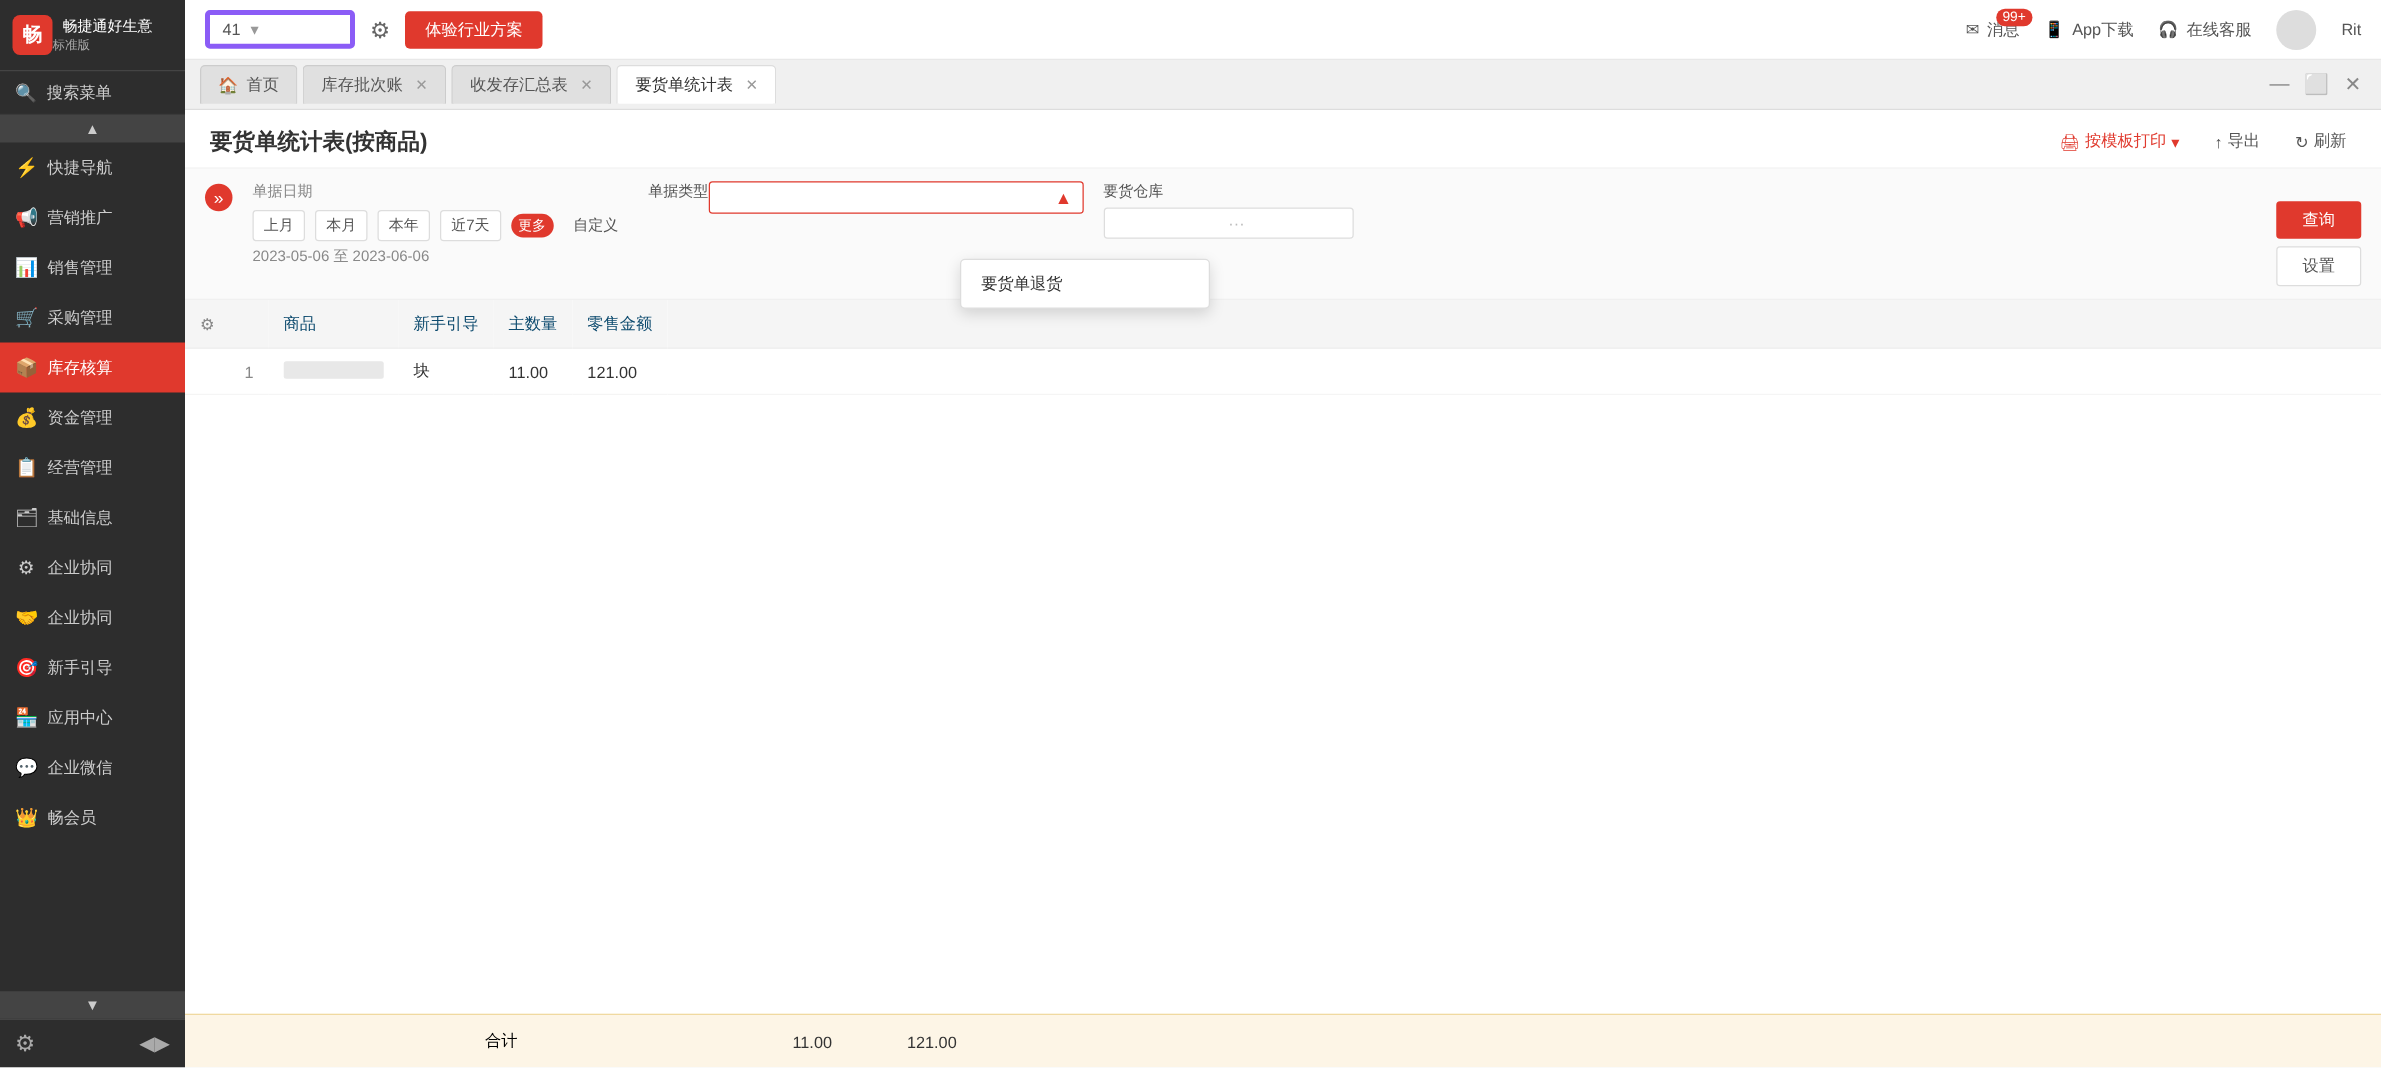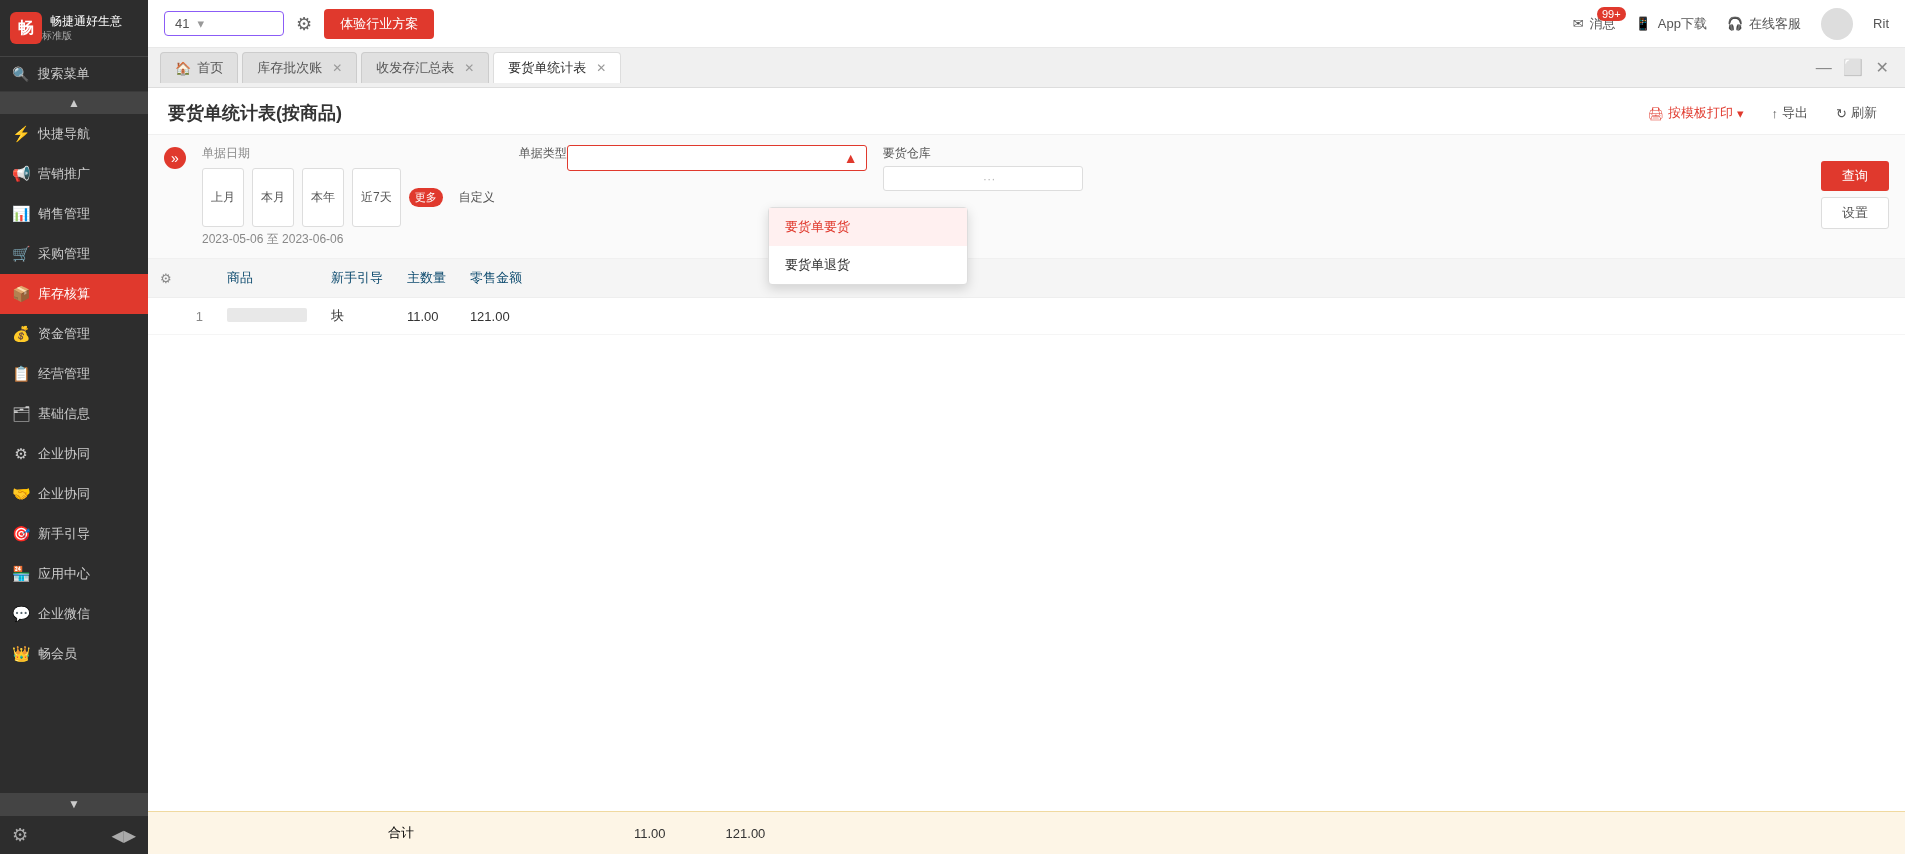--- a/index.html
+++ b/index.html
@@ -105,21 +105,21 @@
       flex-shrink: 0;
     }
     .topbar-left {
       display: flex;
       align-items: center;
       gap: 12px;
     }
     .topbar-selector {
       display: flex;
       align-items: center;
-      border: 1px solid #8b5cf6;
+      border: 4px solid #8b5cf6;
       border-radius: 4px;
       padding: 4px 10px;
       cursor: pointer;
       font-size: 13px;
       color: #555;
       min-width: 120px;
     }
     .topbar-selector .chevron { margin-left: 8px; color: #999; }
     .topbar-gear {
       color: #666;
@@ -296,21 +296,21 @@
       font-size: 12px;
       color: #888;
       margin-bottom: 2px;
     }
     .filter-date-row {
       display: flex;
       align-items: center;
       gap: 8px;
     }
     .date-btn {
-      padding: 20px 8px;
+      padding: 3px 8px;
       border: 1px solid #ddd;
       border-radius: 3px;
       background: white;
       font-size: 12px;
       cursor: pointer;
       color: #555;
     }
     .date-badge {
       background: #e0392d;
       color: white;
@@ -679,21 +679,20 @@
           <span class="warehouse-more">···</span>
         </div>
       </div>
 
       <div class="filter-actions">
         <button class="btn-query">查询</button>
         <button class="btn-settings">设置</button>
       </div>
 
       <div class="dropdown-overlay">
-        <div class="dropdown-item selected">要货单要货</div>
         <div class="dropdown-item">要货单退货</div>
       </div>
     </div>
 
     <div class="table-container">
       <table>
         <thead>
           <tr>
             <th class="center settings-icon-cell">⚙</th>
             <th class="center"></th>

